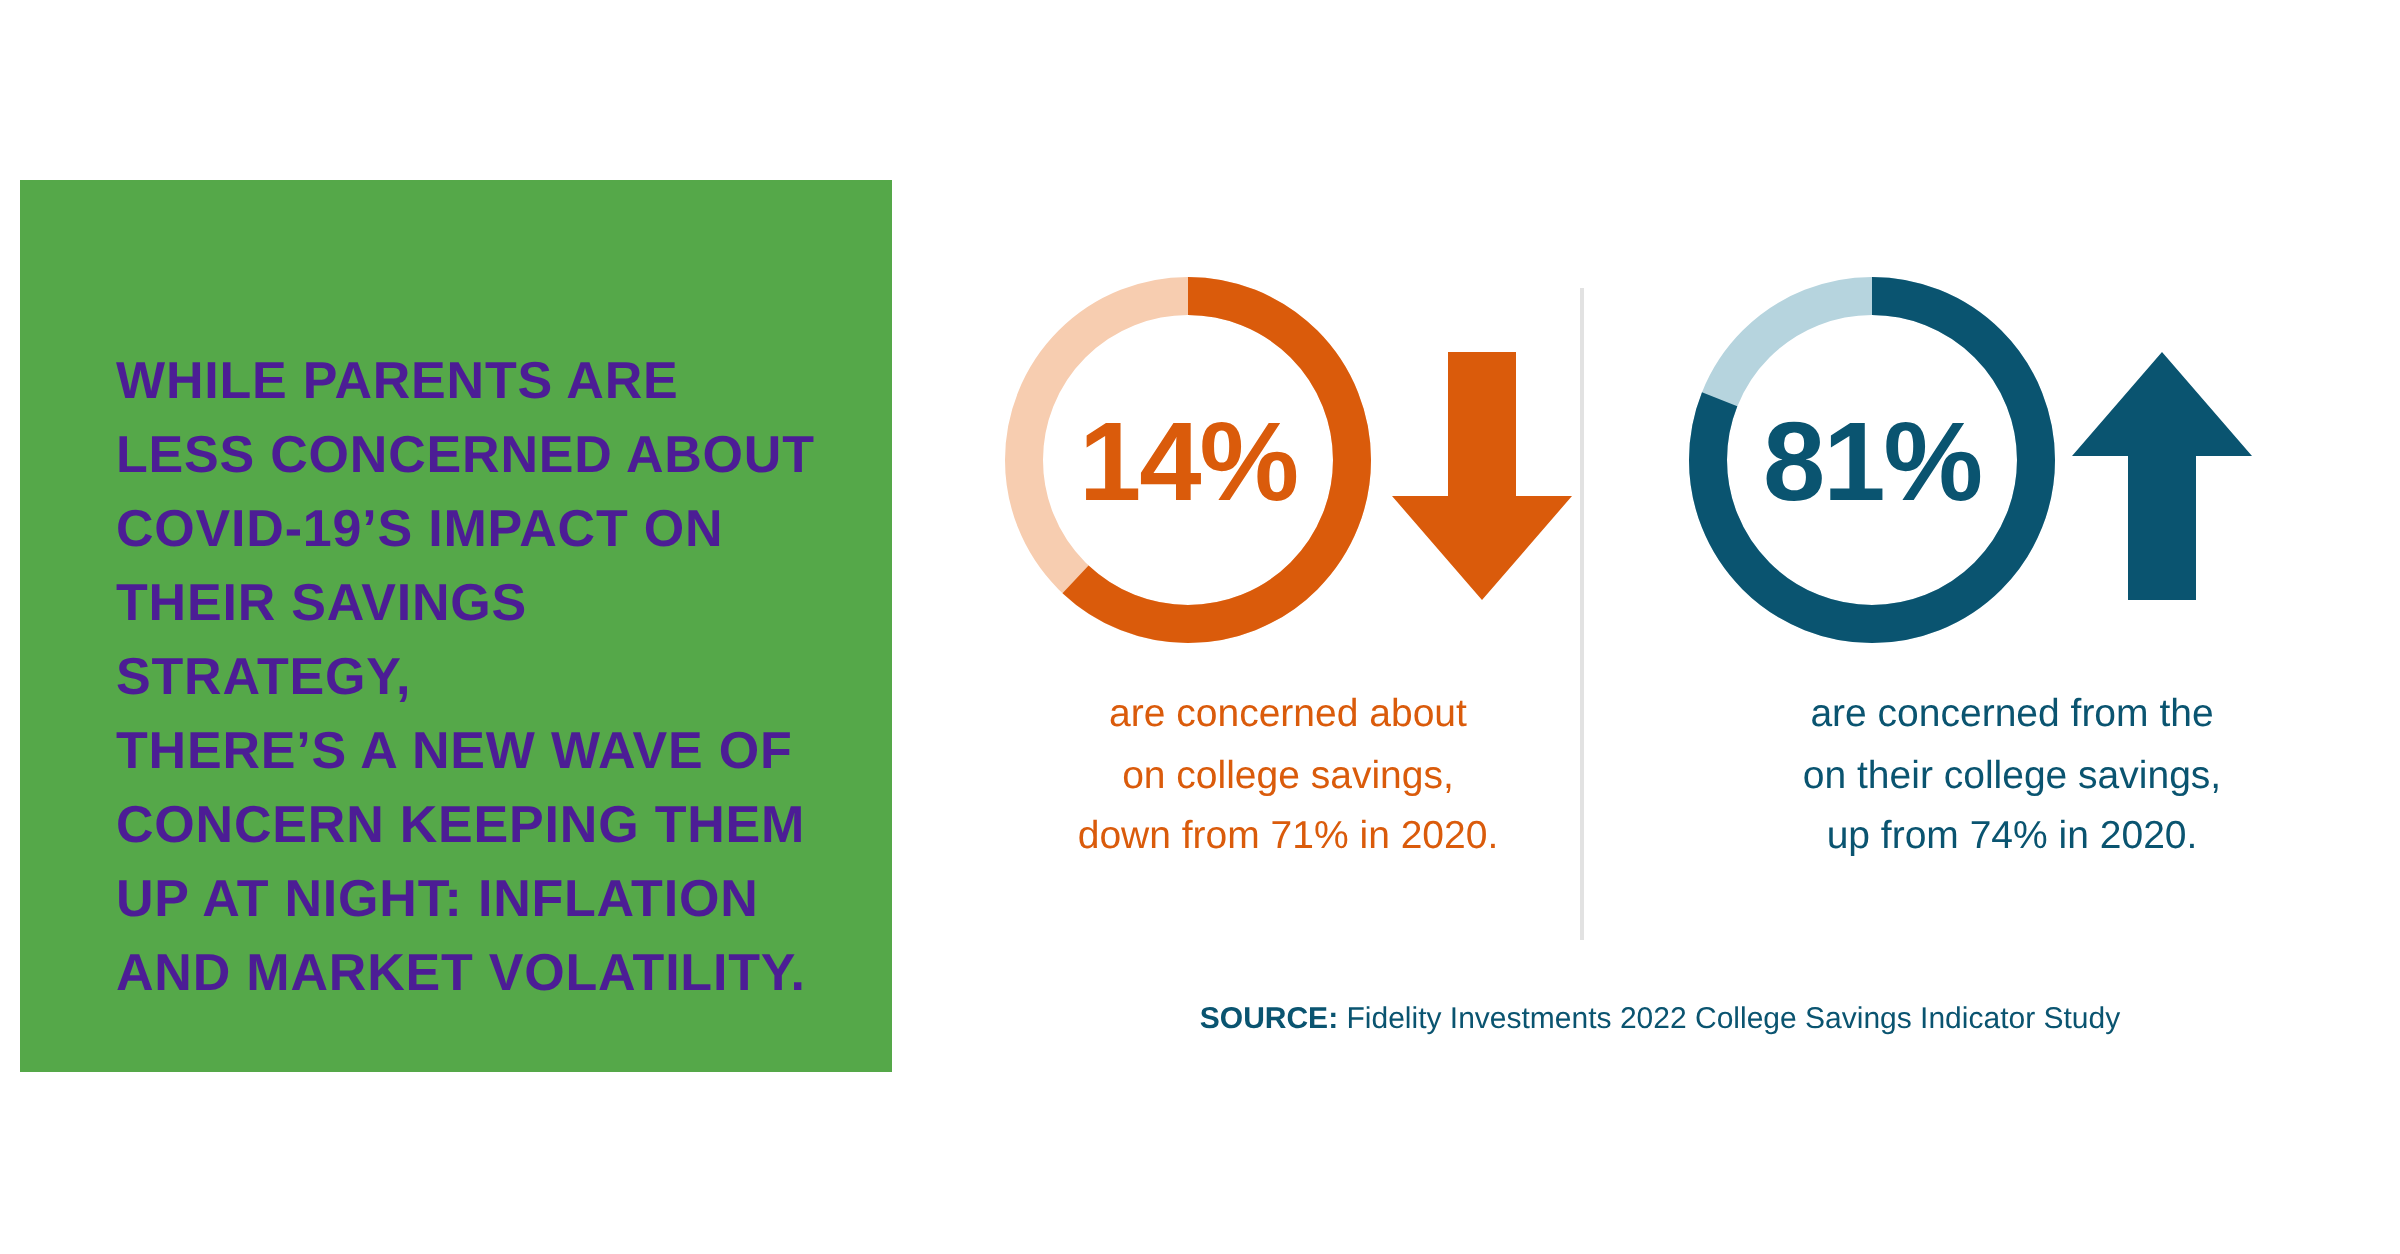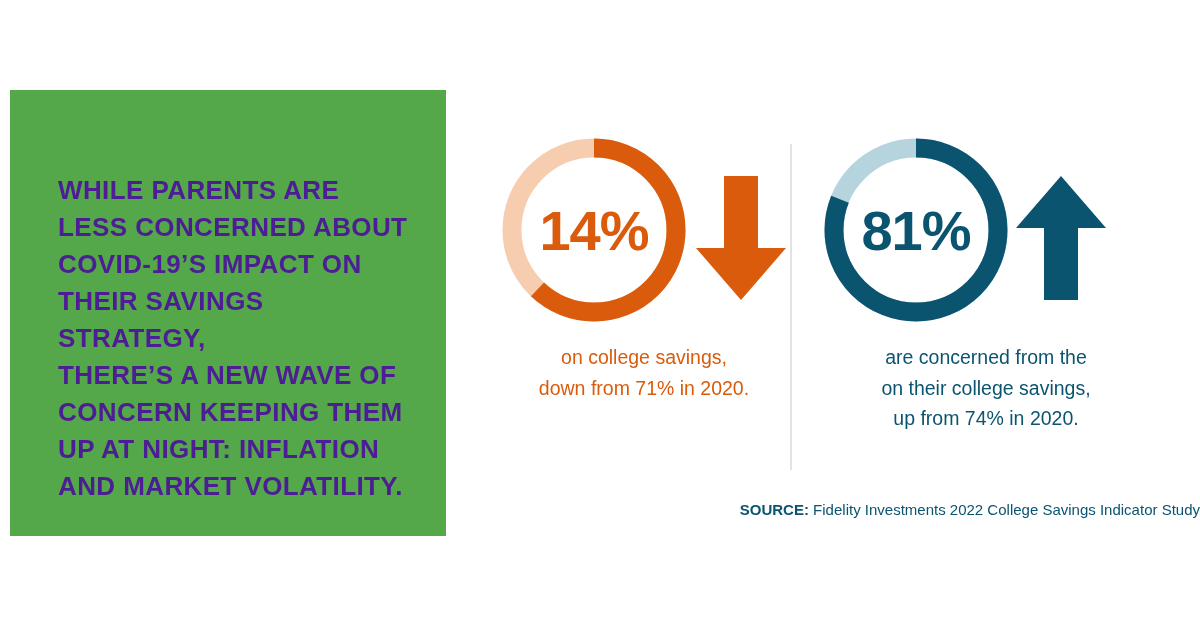--- a/index.html
+++ b/index.html
@@ -50,21 +50,21 @@
     width: 740px;
     height: 420px;
   }
   .stat-block {
     position: absolute;
     top: 0;
     width: 350px;
     height: 360px;
   }
   #stat-block-covid { left: 14px; }
-  #stat-block-market { left: 348px; }
+  #stat-block-market { left: 368px; }
 
   .donut-row {
     position: relative;
     width: 100%;
     height: 200px;
   }
   .donut-wrap {
     position: absolute;
     top: 4px;
     width: 192px;
@@ -126,21 +126,21 @@
     height: 326px;
     background: #e2e2e2;
   }
 
   
   #source-line {
     position: absolute;
     left: 460px;
     top: 500px;
     width: 740px;
-    text-align: right;
+    text-align: center;
     color: #0a5470;
     font-family: "Liberation Sans", sans-serif;
     font-size: 15px;
     line-height: 20px;
   }
   #source-label { font-weight: bold; }
   #source-text { font-weight: normal; }
 </style>
 </head>
 <body>
@@ -169,20 +169,21 @@
           </svg>
           <div class="donut-label" id="donut-label-covid" style="color: rgb(218, 91, 11);">14%</div>
         </div>
         <div class="arrow-wrap" id="arrow-wrap-covid">
           <svg class="arrow-svg" viewBox="0 0 90 124">
             <polygon points="28,0 62,0 62,72 90,72 45,124 0,72 28,72" fill="#DA5B0B"></polygon>
           </svg>
         </div>
       </div>
       <div class="caption" id="caption-covid">
+        <span class="ln">are concerned about</span>
         <span class="ln">on college savings,</span>
         <span class="ln">down from 71% in 2020.</span>
       </div>
     </div>
 
     <div class="stat-block" id="stat-block-market">
       <div class="donut-row">
         <div class="donut-wrap" id="donut-wrap-market">
           <svg class="donut-svg" viewBox="0 0 192 192">
             <circle cx="96" cy="96" r="82" fill="none" stroke="#B6D4DE" stroke-width="19"></circle>

